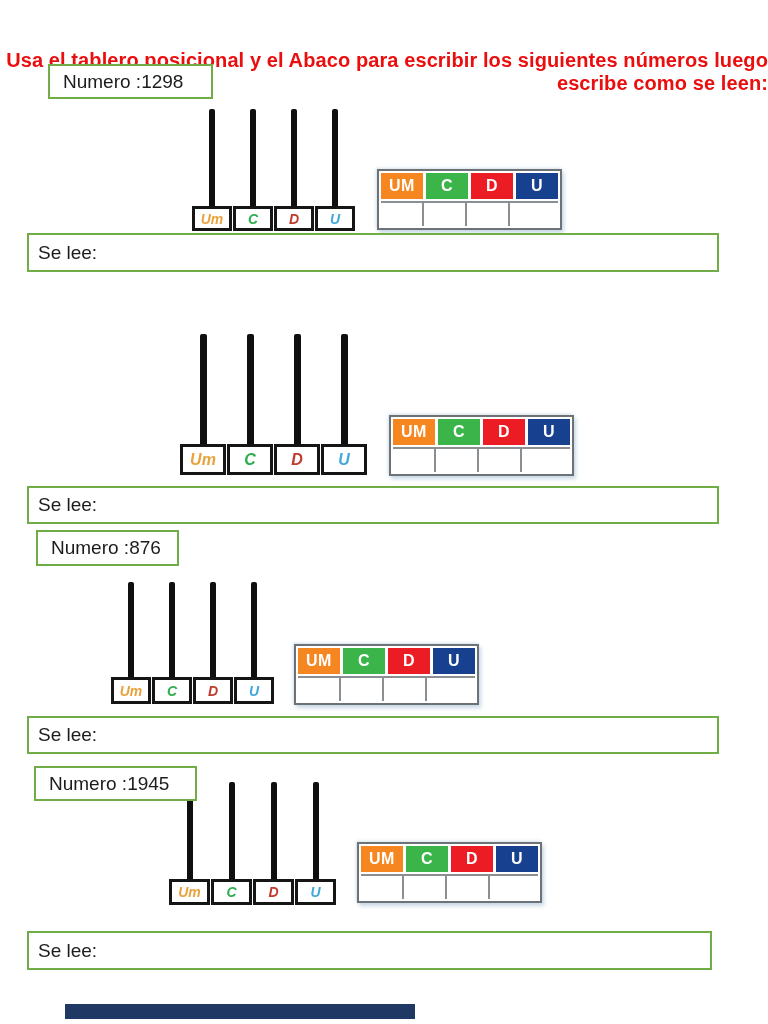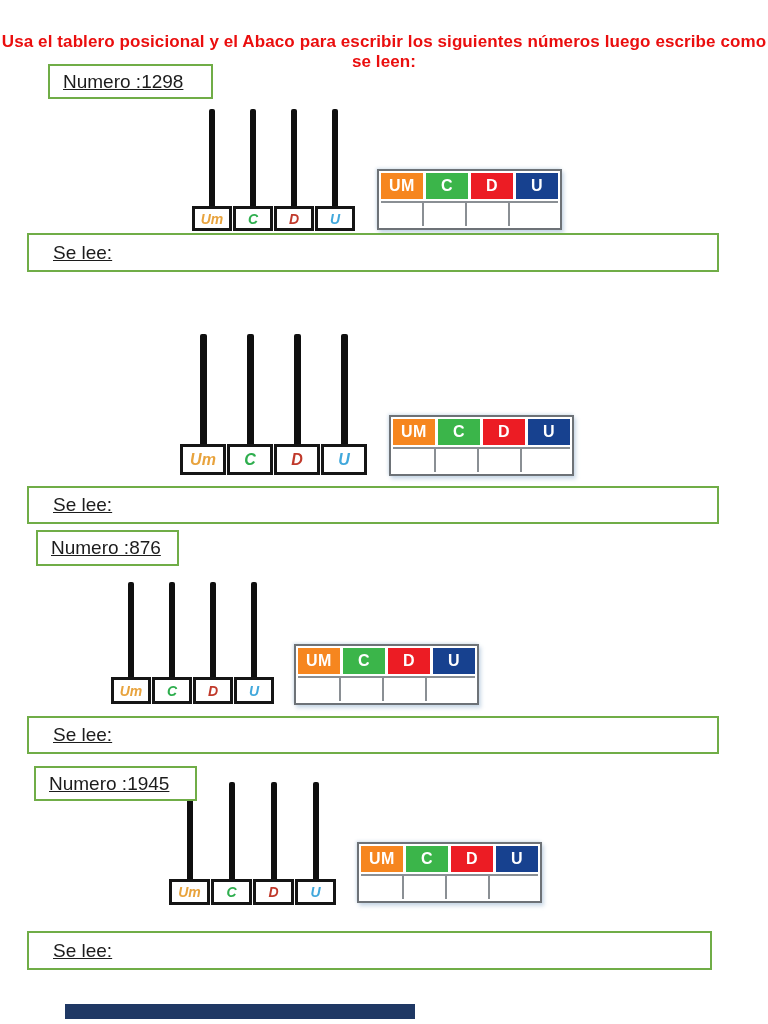--- a/index.html
+++ b/index.html
@@ -2,32 +2,31 @@
 <html><head>
 <meta charset="utf-8">
 <style>
   html,body { margin:0; padding:0; background:#ffffff; }
   .page {
     position:relative; width:768px; height:1024px; background:#ffffff;
     font-family:"Liberation Sans", sans-serif; overflow:hidden;
   }
   
   .title {
-    position:absolute; top:32px; left:0; width:100%; text-align:center;
-    color:#ea0e0e; font-weight:bold; font-size:17px; letter-spacing:0.1px;
+    position:absolute; top:49px; left:0; width:100%; text-align:right;
+    color:#ea0e0e; font-weight:bold; font-size:20px; letter-spacing:0.1px;
   }
   
   .gbox {
     position:absolute; box-sizing:border-box; background:#ffffff;
     border:2px solid #70AD47; display:flex; align-items:center;
     color:#1c1c1c;
-    text-decoration:underline;
   }
   .num-box { font-size:19px; padding-left:13px; z-index:4; }
-  .selee-box { font-size:19px; padding-left:24px; z-index:2; }
+  .selee-box { font-size:19px; padding-left:9px; z-index:2; }
   .n1 { left:48px;  top:64px;  width:165px; height:35px; }
   .n2 { left:50px;  top:280px; width:160px; height:35px; }
   .n3 { left:36px;  top:530px; width:143px; height:36px; }
   .n4 { left:34px;  top:766px; width:163px; height:35px; }
   .sl1 { left:27px; top:233px; width:692px; height:39px; }
   .sl2 { left:27px; top:486px; width:692px; height:38px; }
   .sl3 { left:27px; top:716px; width:692px; height:38px; }
   .sl4 { left:27px; top:931px; width:685px; height:39px; }
   
   .abacus { position:absolute; display:flex; z-index:1; }

